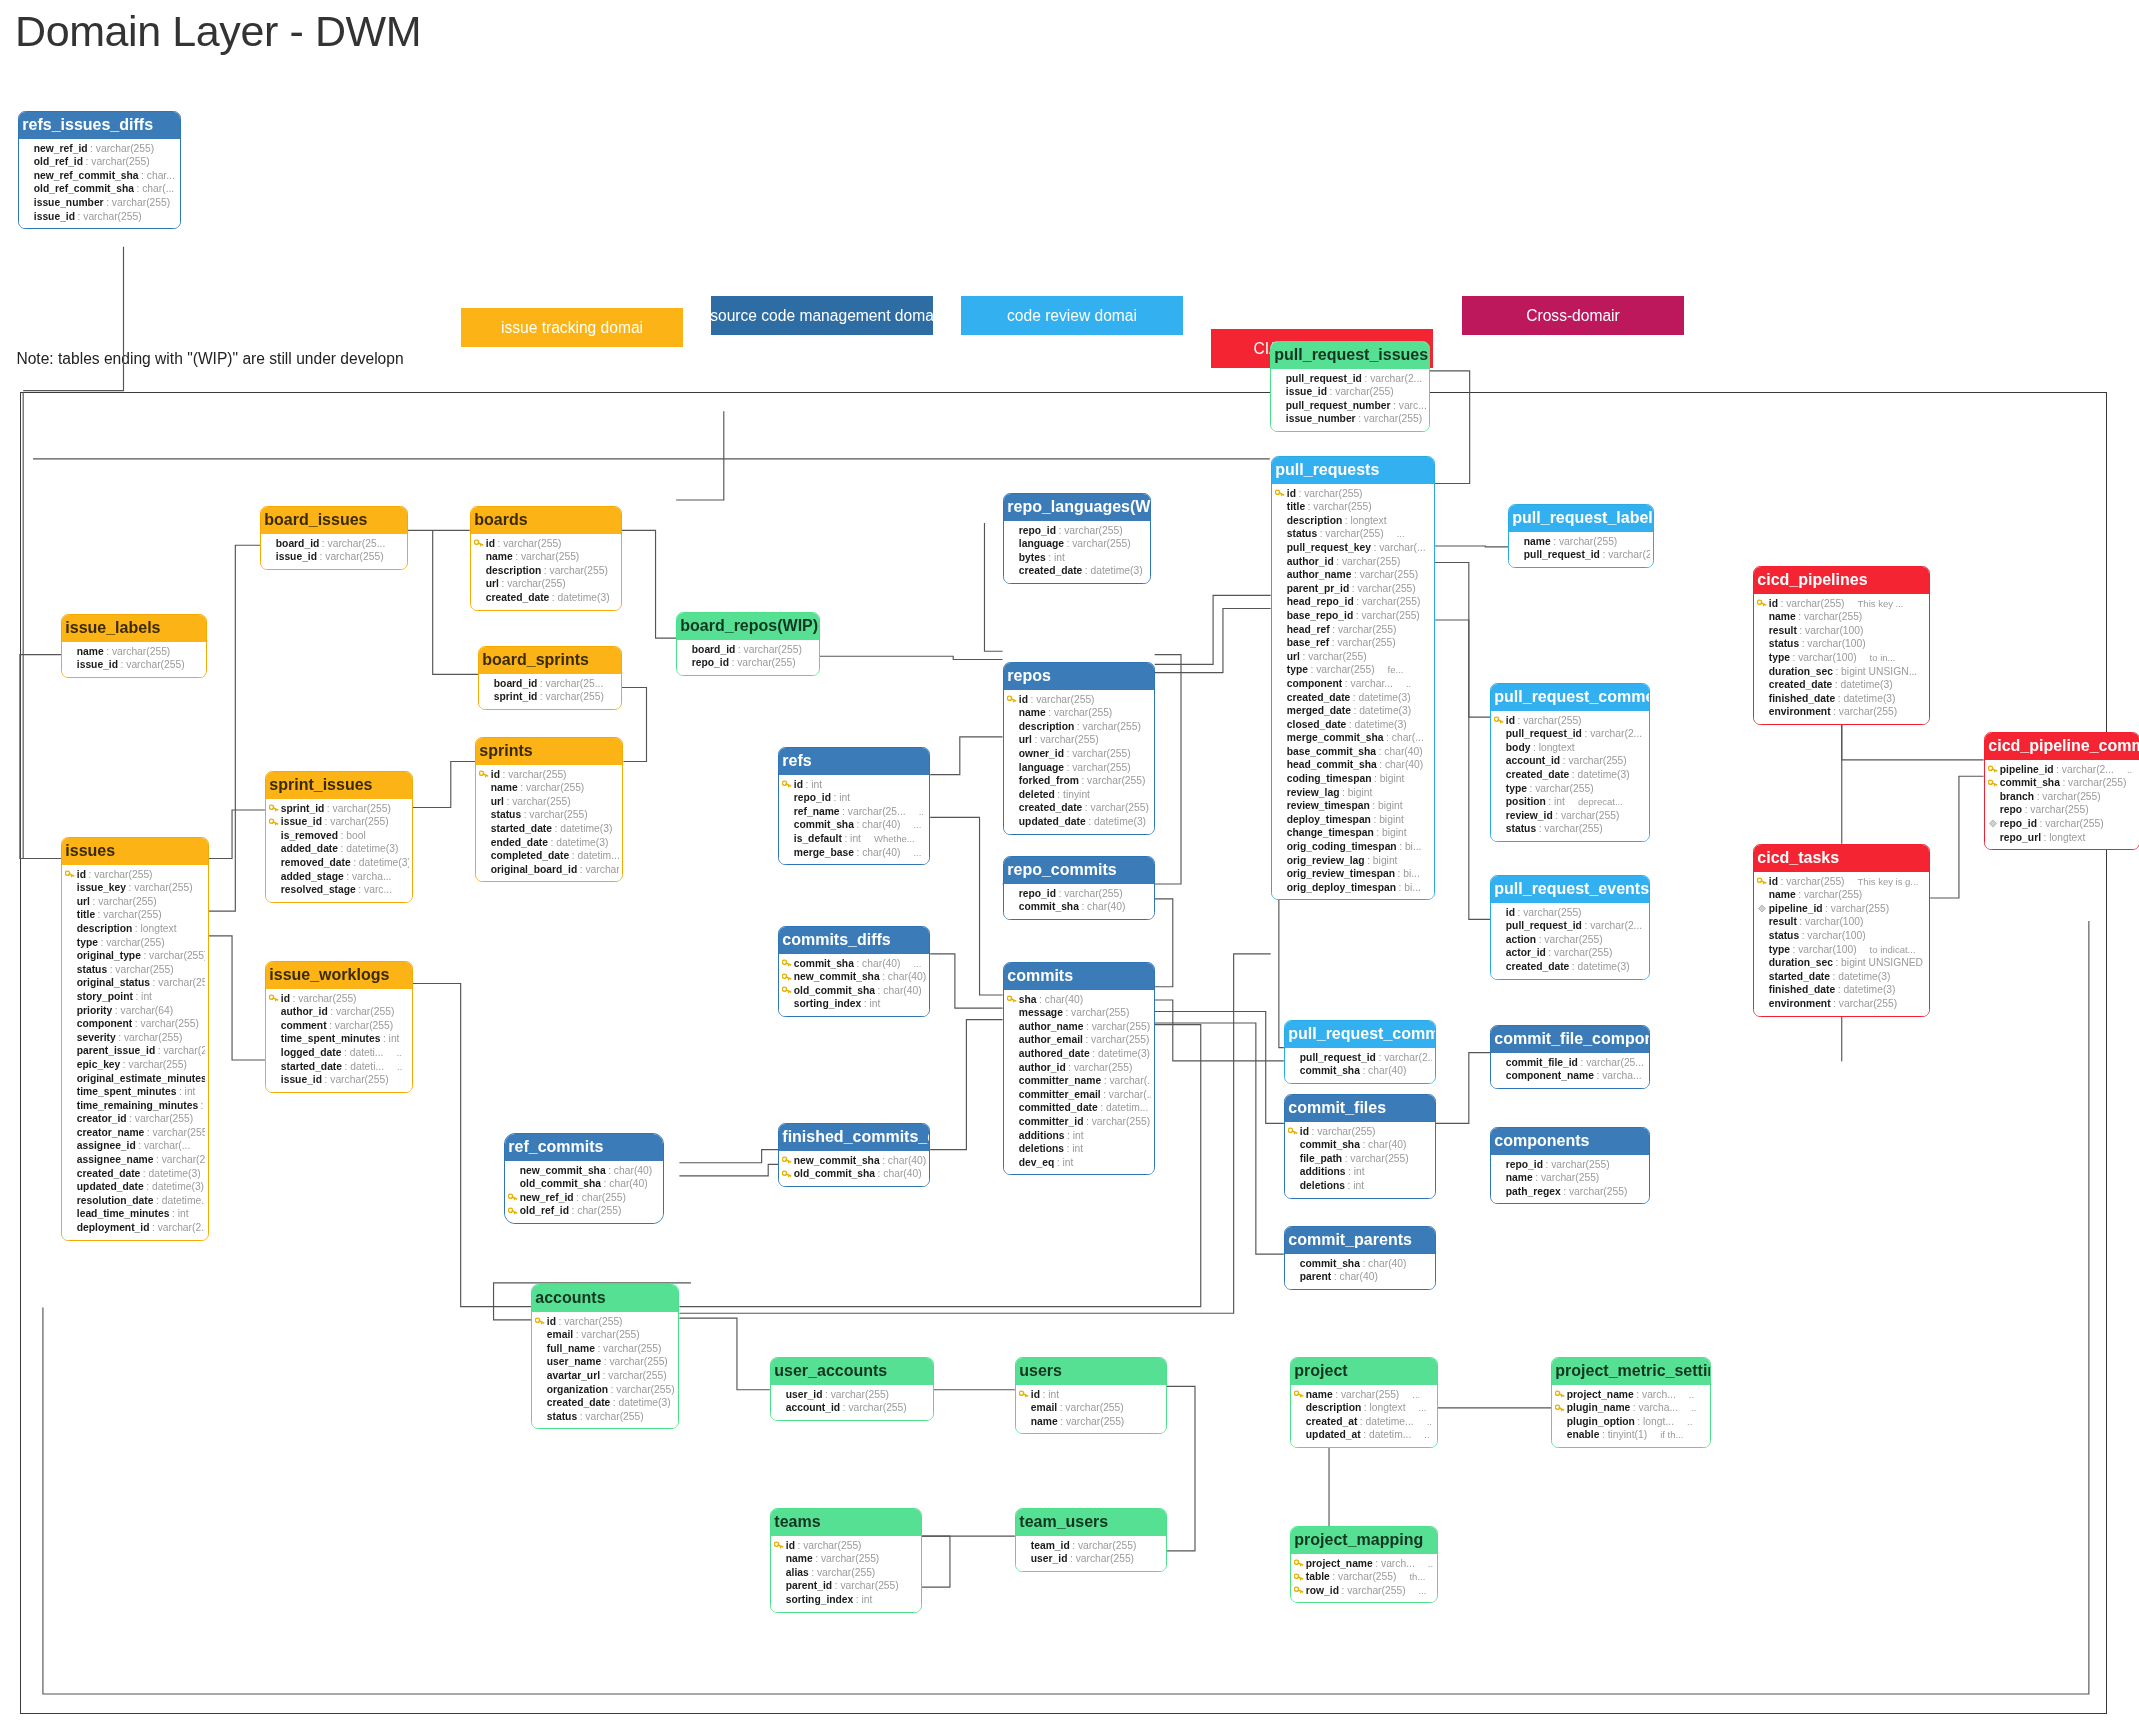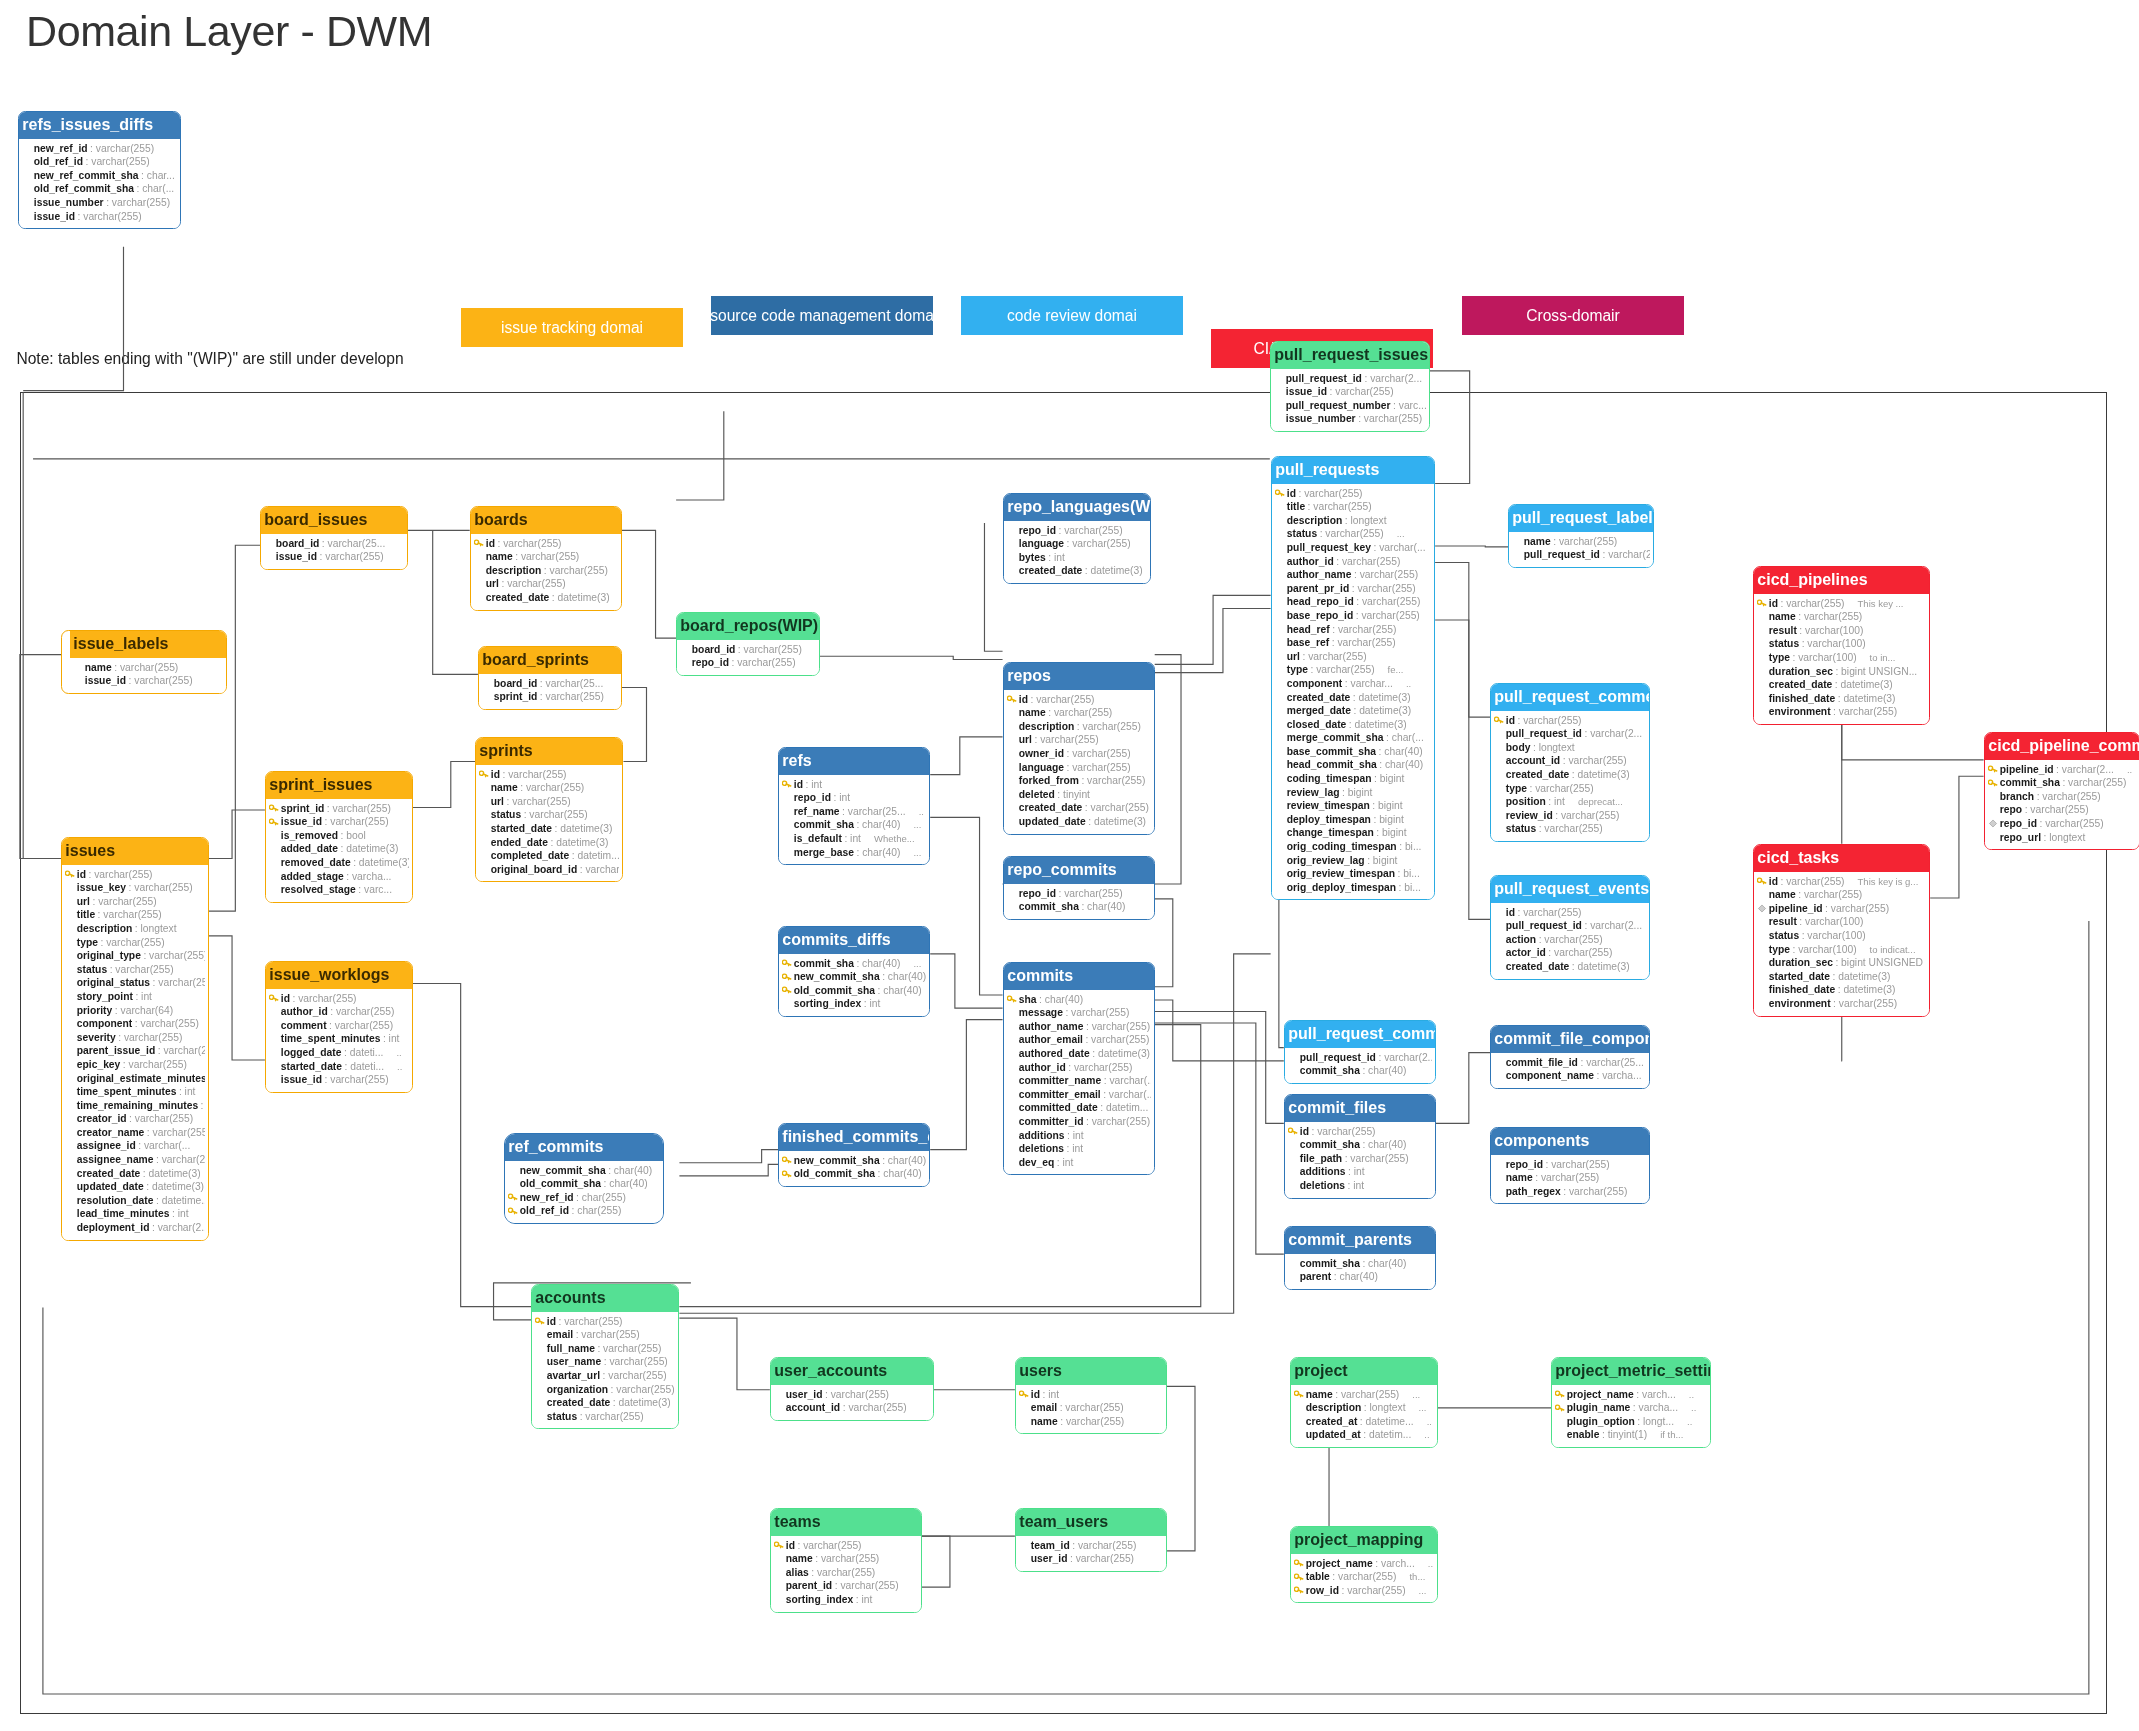--- a/index.html
+++ b/index.html
@@ -19,21 +19,21 @@
   
   .big-title {
     position: absolute;
     font-family: "Liberation Sans", sans-serif;
     font-weight: 400;
     font-size: 43px;
     color: #333333;
     white-space: nowrap;
     letter-spacing: -0.4px;
   }
-  #title-top  { left: 26px; top: 6.6px; }
+  #title-top  { left: 15px; top: 6.6px; }
   #title-main { left: 15px; top: 280px; }
 
   .note-text {
     position: absolute;
     left: 16.4px; top: 350px;
     font-size: 15.6px;
     color: #222;
     white-space: nowrap;
   }
 
@@ -982,21 +982,21 @@
           <div class="fld">
             <span class="fname">added_stage</span>
             <span class="ftype">: varcha...</span>
           </div>
           <div class="fld">
             <span class="fname">resolved_stage</span>
             <span class="ftype">: varc...</span>
           </div>
         </div>
       </div>
-      <div class="tbl d-issue" style="left: 61px; top: 630px; width: 166px; padding-left: 8px;">
+      <div class="tbl d-issue" style="left: 61px; top: 614px; width: 146px;">
         <div class="hdr">issue_labels</div>
         <div class="body">
           <div class="fld">
             <span class="fname">name</span>
             <span class="ftype">: varchar(255)</span>
           </div>
           <div class="fld">
             <span class="fname">issue_id</span>
             <span class="ftype">: varchar(255)</span>
           </div>

